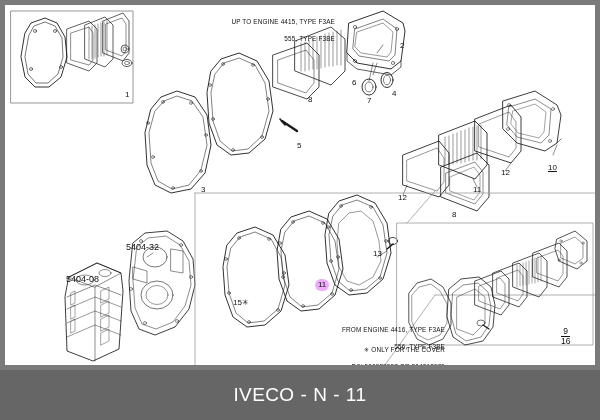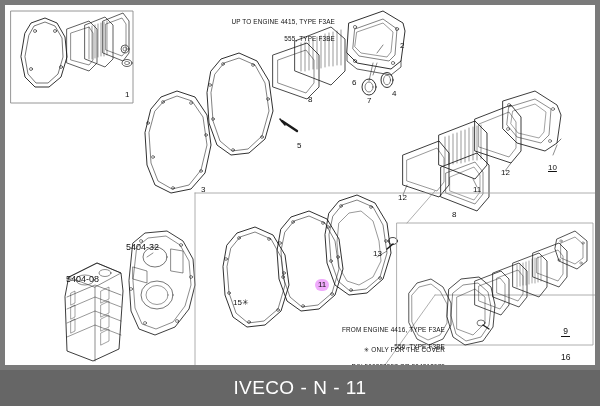--- a/index.html
+++ b/index.html
@@ -34,21 +34,21 @@
     width: 590px;
     height: 360px;
     background: #ffffff;
     overflow: hidden;
   }
   
   .footer {
     position: absolute;
     left: 0; top: 370px;
     width: 600px;
-    height: 36px;
+    height: 50px;
     background: #666666;
     display: flex;
     align-items: center;
     justify-content: center;
   }
   .footer-inner {
     display: flex;
     align-items: baseline;
     gap: 6px;
     color: #ffffff;
@@ -101,21 +101,21 @@
   }
   .frac {
     position: absolute;
     font-size: 8.5px;
     color: #111;
     text-align: center;
     line-height: 9px;
   }
   .frac .den {
     border-top: 1px solid #111;
-    padding-top: 16px;
+    padding-top: 0px;
   }
 </style>
 </head>
 <body>
 
 <div class="page">
 
   <div class="frame">
     <div class="canvas">
 

